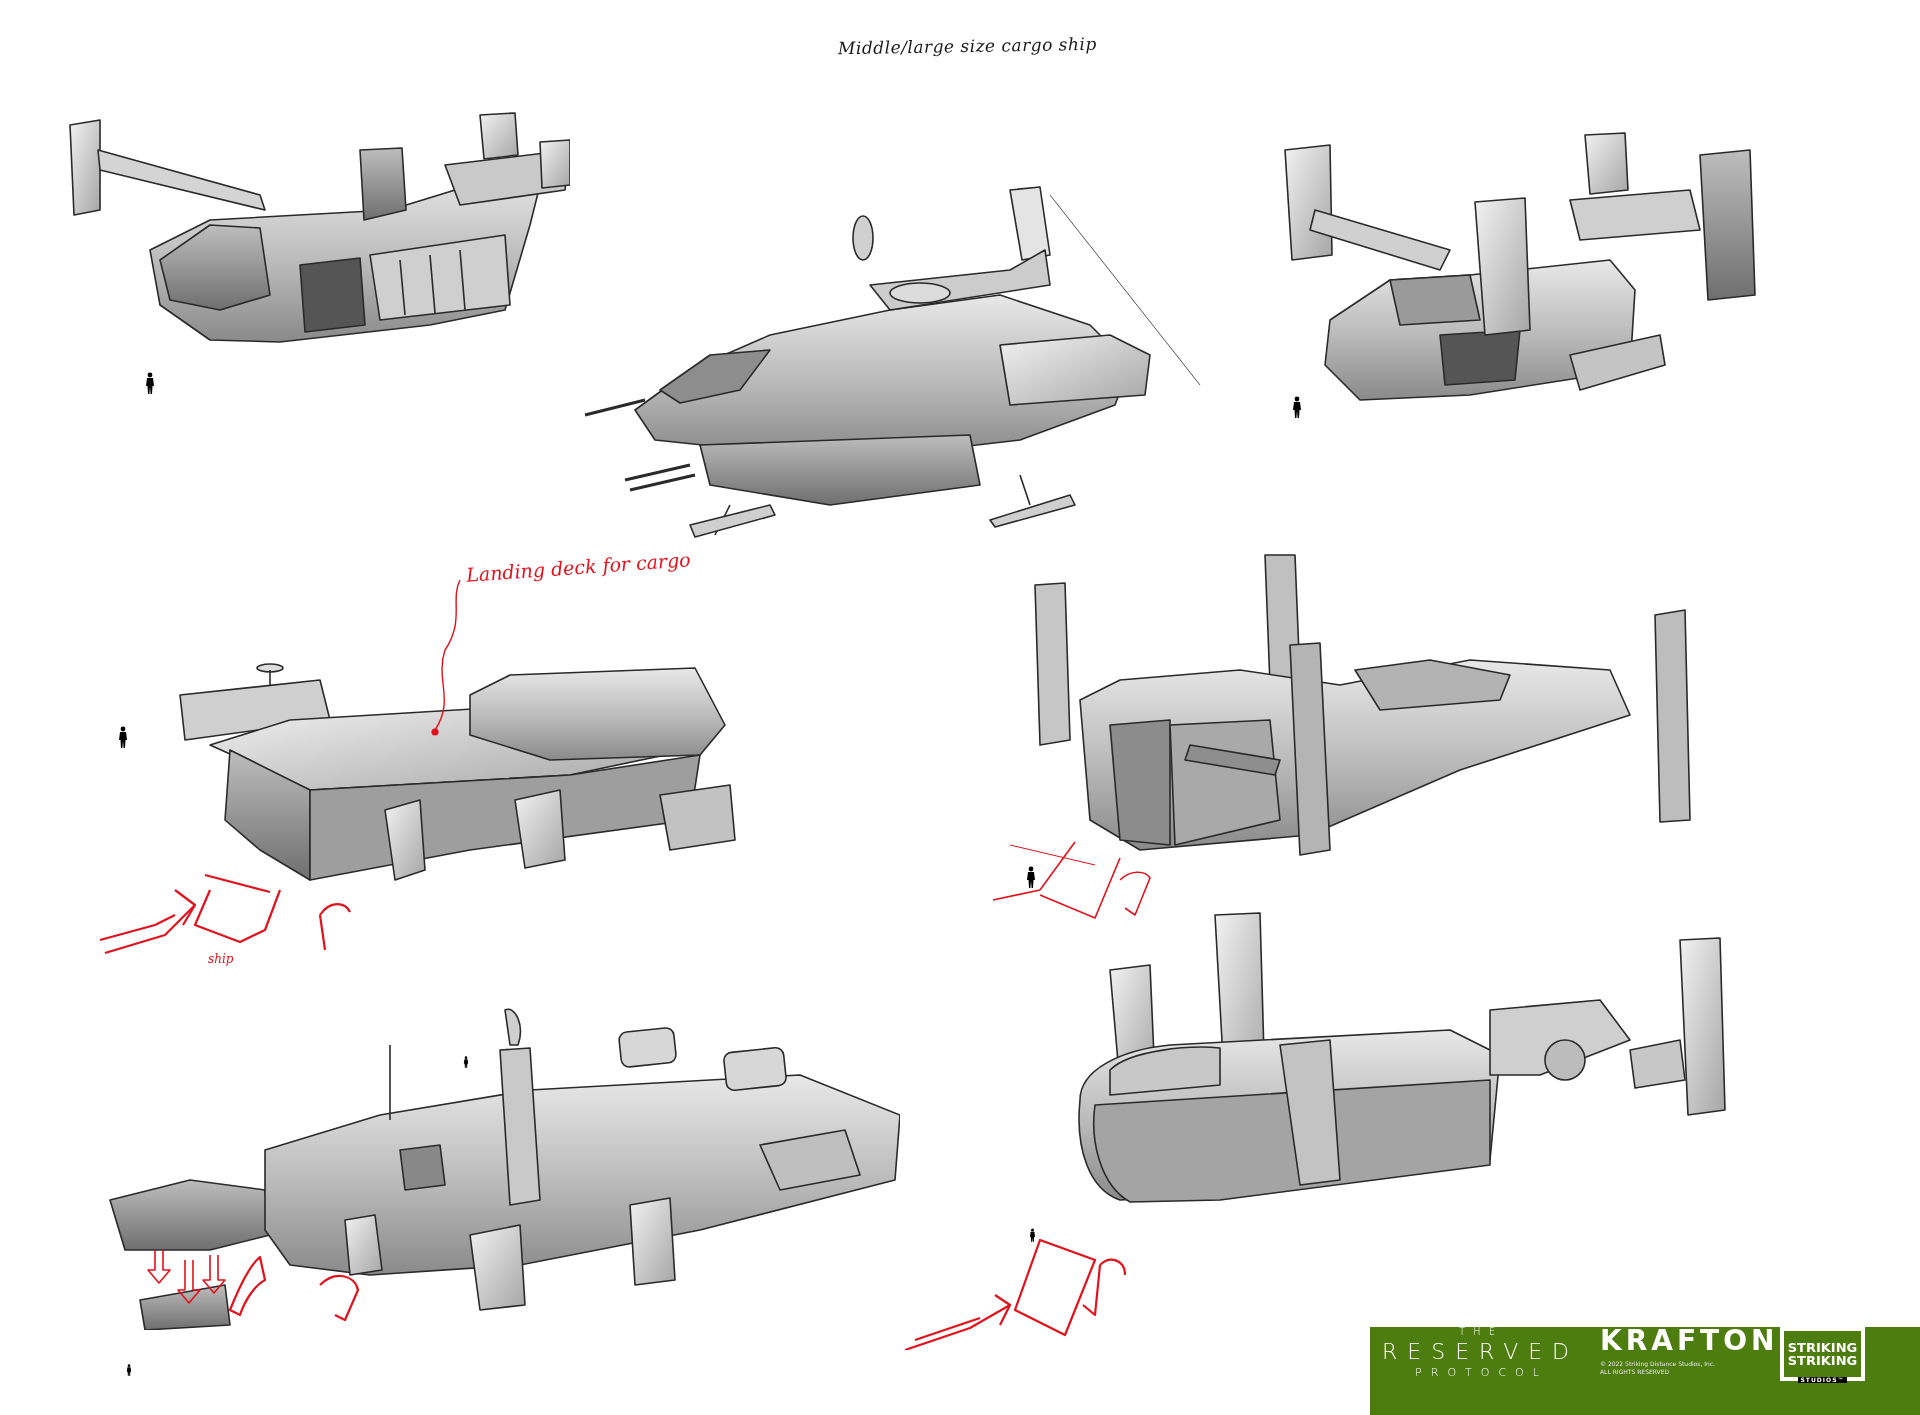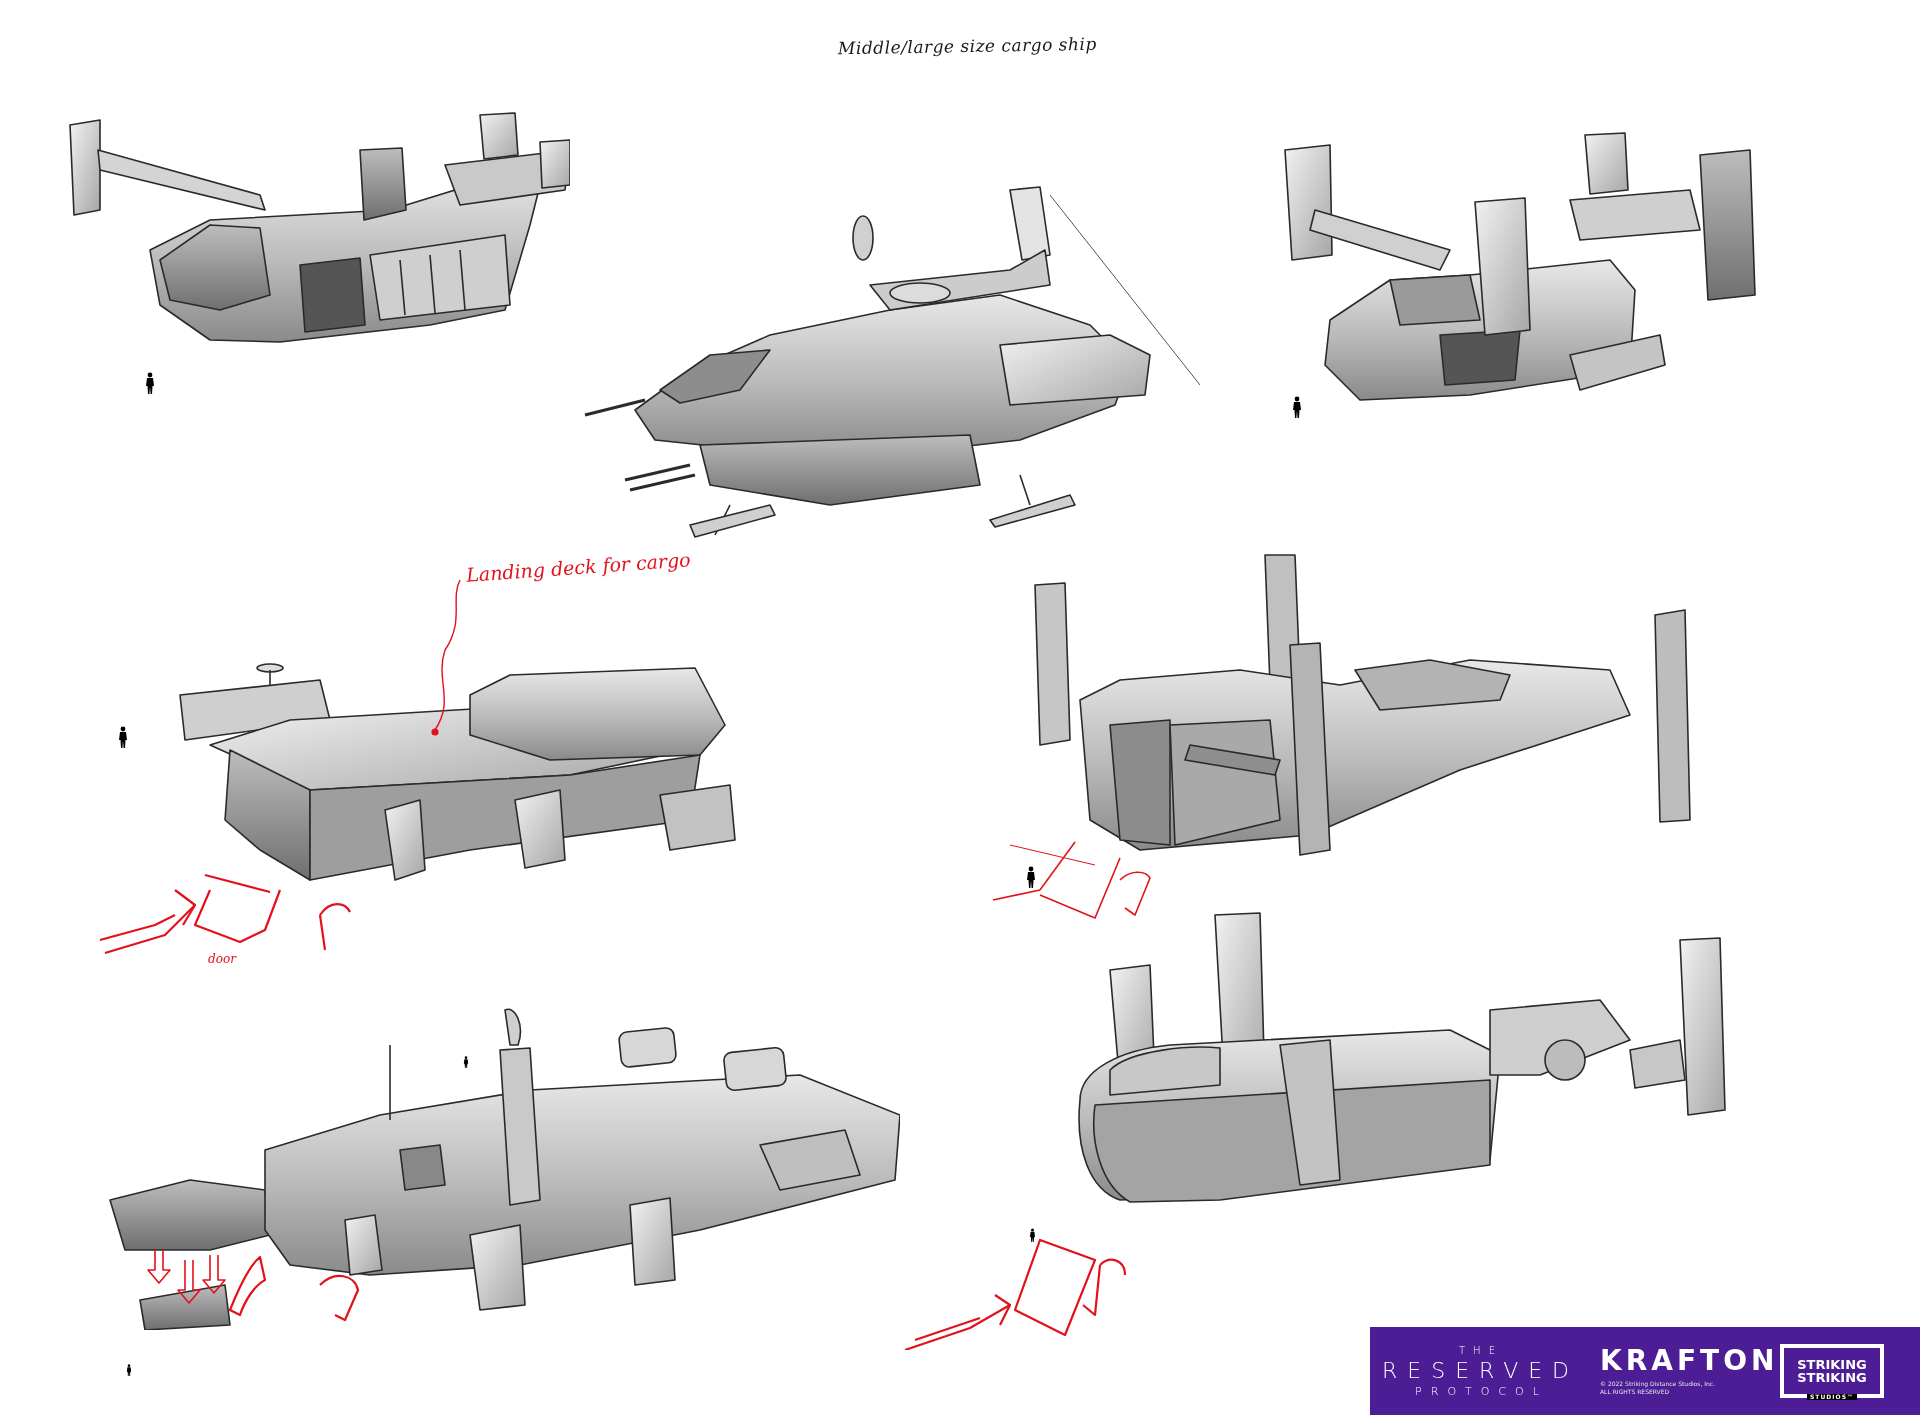--- a/index.html
+++ b/index.html
@@ -22,40 +22,40 @@
     .sketch { position: absolute; }
     .sketch svg { width: 100%; height: 100%; display: block; }
 
     .scale-figure {
       position: absolute; width: 10px; height: 22px;
     }
     .scale-figure svg { width: 100%; height: 100%; display: block; }
 
     .footer {
       position: absolute; left: 1370px; top: 1327px; width: 550px; height: 88px;
-      background: #4c1d95; color: #ffffff;
-      display: flex; align-items: center;
+      background: #4d7c0f; color: #ffffff;
+      display: flex; 
     }
     .callisto {
       width: 190px; margin-left: 12px; text-align: center; line-height: 1;
       font-family: "DejaVu Sans", sans-serif; font-weight: 300;
     }
     .callisto .the { font-size: 10px; letter-spacing: 8px; padding-left: 8px; }
     .callisto .name { font-size: 22px; letter-spacing: 10px; margin-top: 4px; }
     .callisto .sub { font-size: 11px; letter-spacing: 9px; margin-top: 4px; padding-left: 9px; }
 
     .krafton { margin-left: 28px; width: 170px; }
     .krafton .brand {
       font-family: "DejaVu Sans", sans-serif; font-weight: bold;
       font-size: 28px; letter-spacing: 4px; line-height: 1;
     }
     .krafton .copy { font-size: 6px; line-height: 1.3; margin-top: 5px; color: #e6e6e6; }
 
     .sds {
-      margin-left: 10px; width: 104px; height: 54px; border: 4px solid #ffffff;
+      margin-left: 10px; width: 85px; height: 54px; border: 4px solid #ffffff;
       display: flex; flex-direction: column; align-items: center; justify-content: center;
       line-height: 1; position: relative;
     }
     .sds .l1, .sds .l2 { font-family: "DejaVu Sans", sans-serif; font-weight: bold; font-size: 13px; }
     .sds .l3 {
       position: absolute; bottom: -6px; background: #000; padding: 0 3px;
       font-size: 6px; letter-spacing: 1px; font-weight: bold;
     }
   </style>
 </head>
@@ -155,21 +155,21 @@
     <path d="M365 0 C355 20 370 40 350 70 C340 100 360 120 340 150" stroke-width="1.4"></path>
     <circle cx="340" cy="152" r="2.5" fill="#e3111b"></circle>
     <path d="M5 360 L60 345 L80 335 M10 373 L70 355 L100 325"></path>
     <path d="M80 310 L100 325 L88 345"></path>
     <path d="M110 295 L175 312"></path>
     <path d="M115 310 L100 345 L145 362 L170 350 L185 310"></path>
     <path d="M225 335 C235 320 250 322 255 332 M225 335 L230 370"></path>
   </svg>
 </div>
 <div class="annotation deck">Landing deck for cargo</div>
-<div class="annotation door">door</div>
+<div class="annotation door">ship</div>
 
 <div class="sketch" style="left:1010px; top:550px; width:690px; height:330px;">
   <svg viewBox="0 0 690 330" fill="none" stroke="#2a2a2a" stroke-width="1.6" stroke-linejoin="round">
     <path d="M25 35 L55 33 L60 190 L30 195 Z" fill="#c6c6c6"></path>
     <path d="M255 5 L285 5 L290 130 L260 135 Z" fill="#c0c0c0"></path>
     <path d="M645 65 L675 60 L680 270 L650 272 Z" fill="#bdbdbd"></path>
     <path d="M70 150 L110 130 L230 120 L330 135 L460 110 L600 120 L620 165 L450 220 L300 285 L130 300 L80 270 Z" fill="url(#hull)"></path>
     <path d="M100 175 L160 170 L160 295 L110 290 Z" fill="#8c8c8c"></path>
     <path d="M160 175 L260 170 L270 270 L165 295 Z" fill="#a9a9a9"></path>
     <path d="M345 120 L420 110 L500 125 L490 150 L370 160 Z" fill="#b3b3b3"></path>

